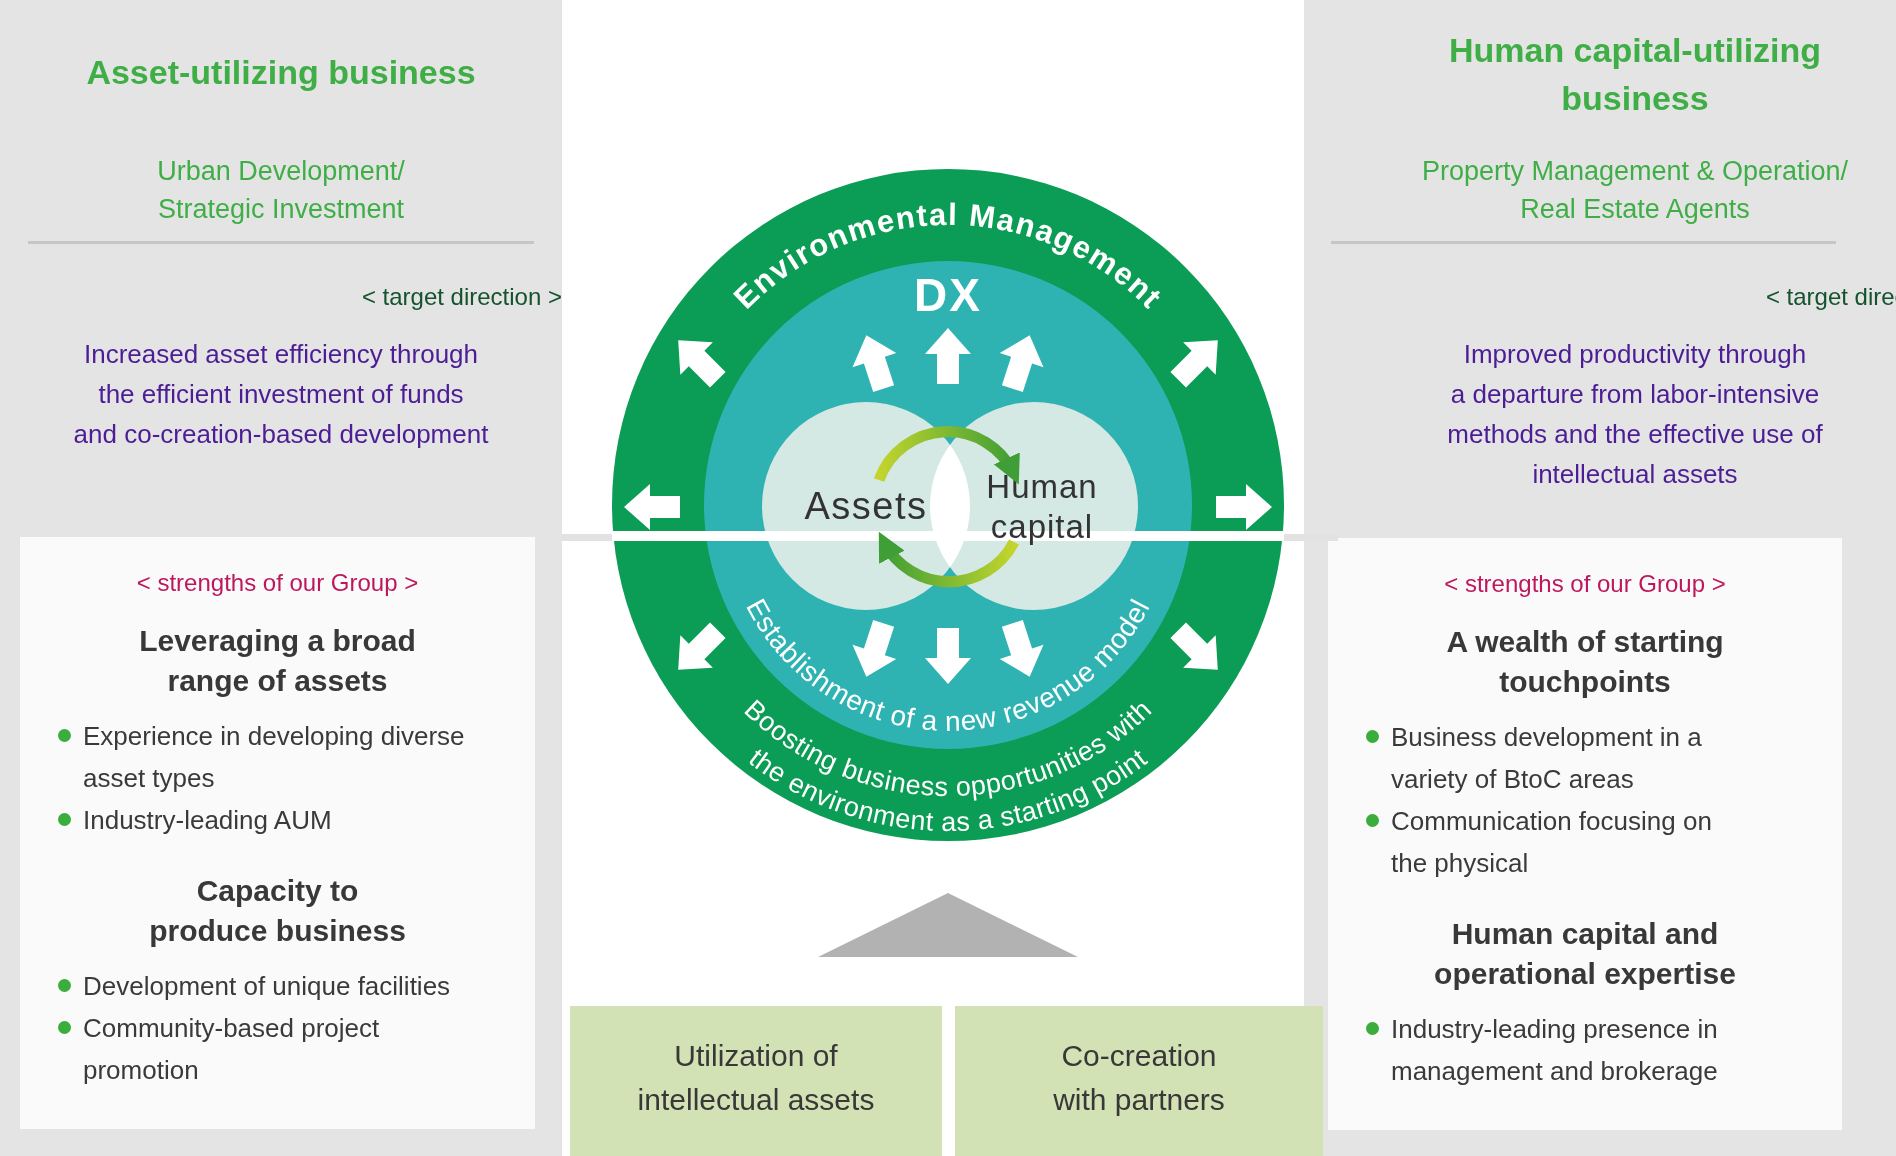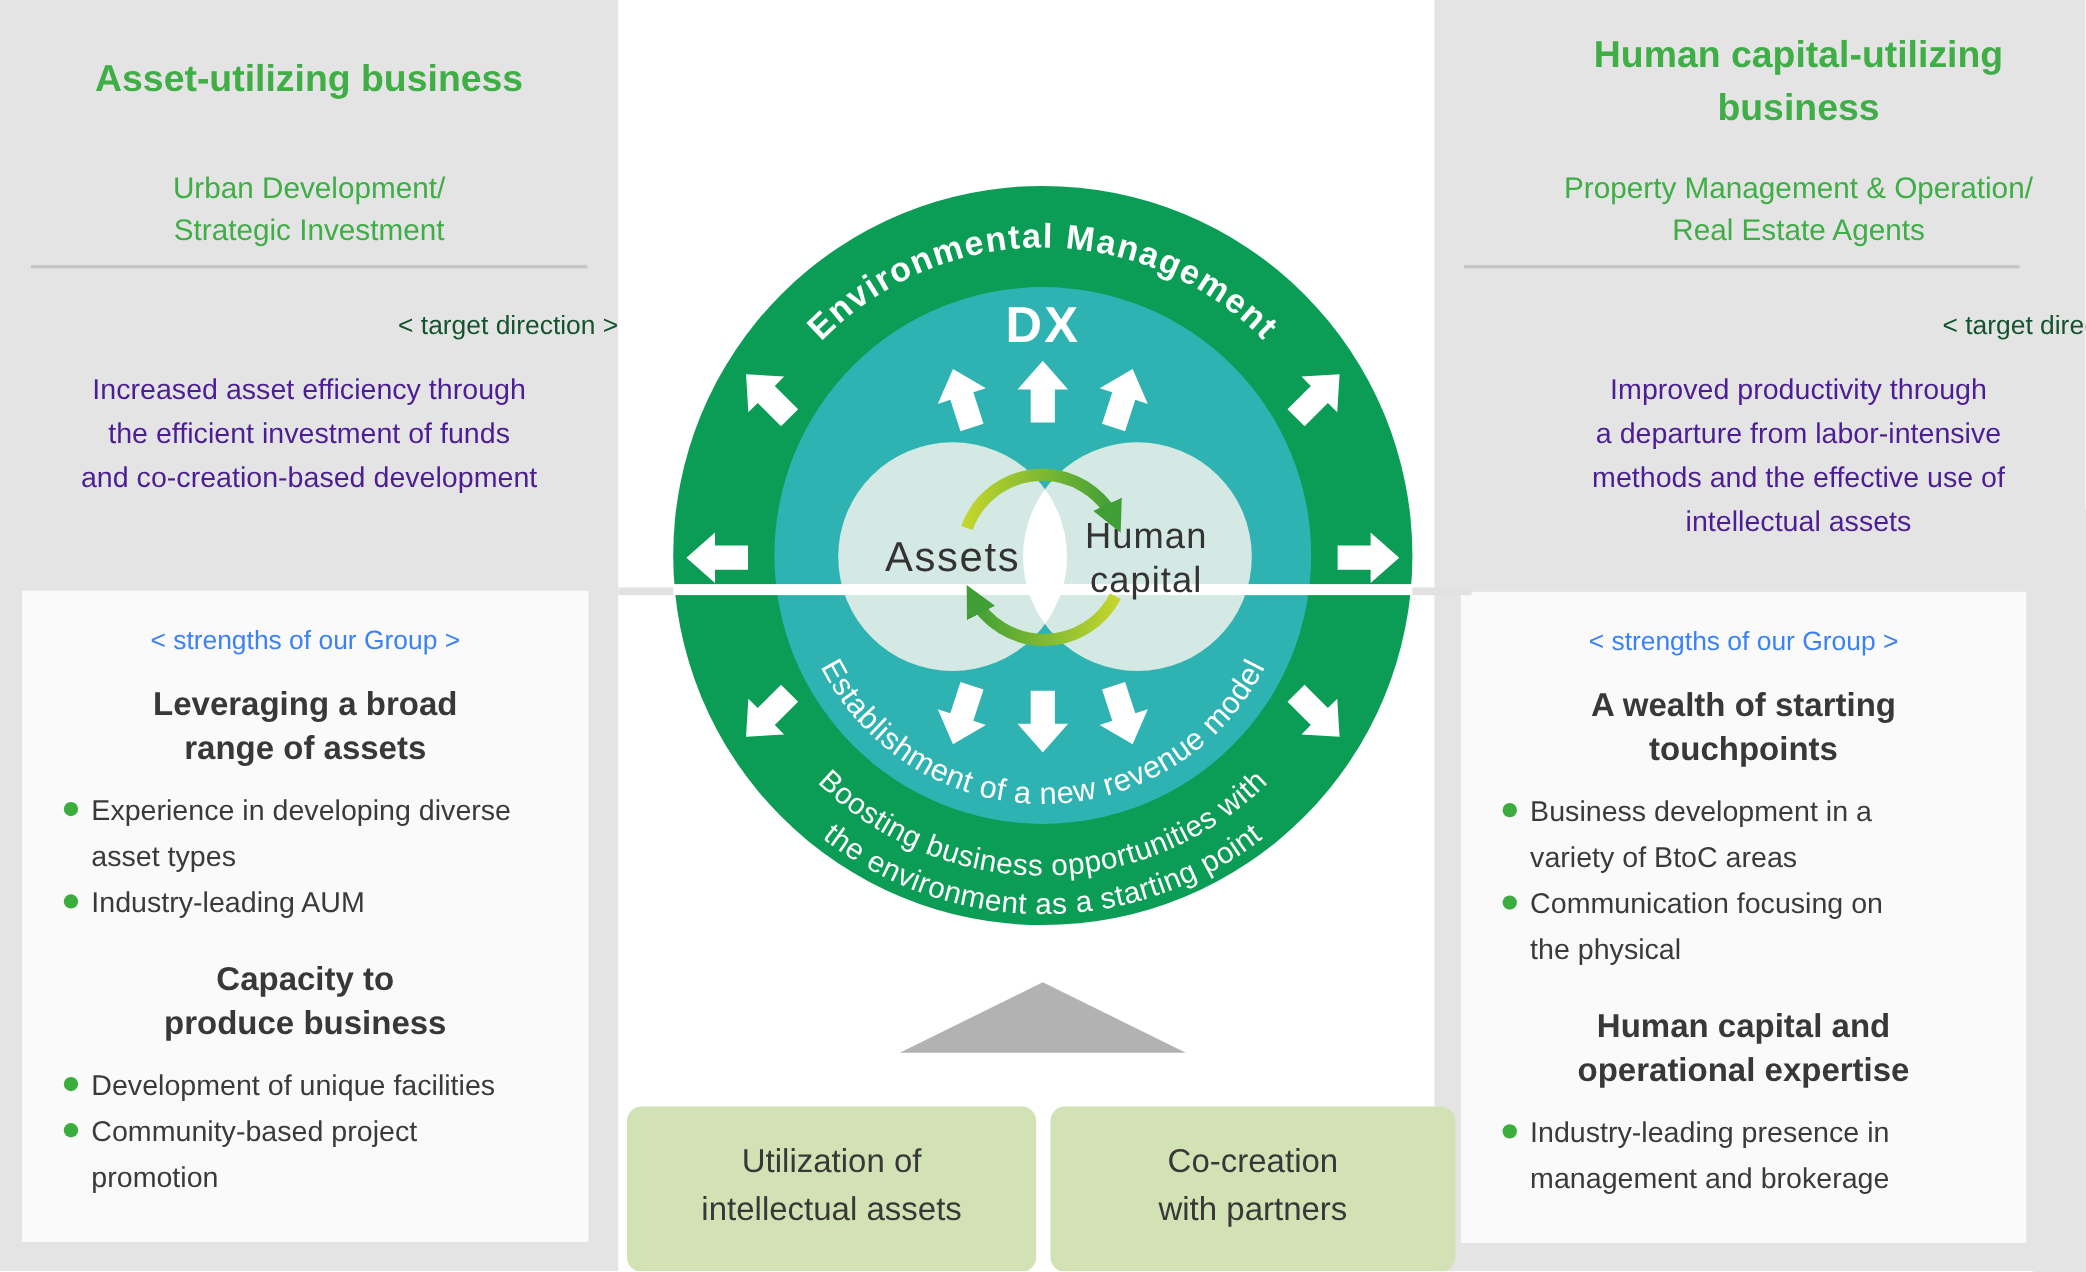--- a/index.html
+++ b/index.html
@@ -11,30 +11,30 @@
   .panel.left{left:0;width:562px;}
   .panel.right{left:1304px;width:662px;}
   .p-title{position:absolute;left:0;right:0;text-align:center;font-weight:700;font-size:34px;line-height:48px;color:#3fae46;}
   .p-sub{position:absolute;left:0;right:0;top:136px;text-align:center;font-size:27px;line-height:38px;color:#3fae46;margin-top:16px;}
   .p-div{position:absolute;top:241px;height:3px;background:#c6c6c6;}
   .p-target-label{position:absolute;left:0;right:0;top:283px;text-align:right;font-size:24px;color:#14532d;}
   .p-target{position:absolute;left:0;right:0;top:334px;text-align:center;font-size:26px;line-height:40px;color:#4c1d95;}
   .tline{display:block;white-space:nowrap;}
   .tline:empty{display:none;}
   .card{position:absolute;background:#fafafa;text-align:center;}
-  .c-label{margin-top:32px;font-size:24px;color:#3b82f6;}
+  .c-label{margin-top:32px;font-size:24px;color:#be185d;}
   .c-h{margin-top:24px;font-weight:700;font-size:30px;line-height:40px;color:#383838;}
   .c-h.second{margin-top:30px;}
   .bullets{margin:14px 8px 0 38px;text-align:left;}
   .bullet{display:flex;margin-top:0;}
   .dot{width:13px;height:13px;border-radius:50%;background:#3aad3c;margin:14px 12px 0 0;flex:none;}
   .bl{display:block;font-size:26px;line-height:42px;white-space:nowrap;}
   .bl:empty{display:none;}
   .diagram-svg{position:absolute;left:562px;top:0;width:776px;height:1156px;}
-  .gbox{position:absolute;top:1006px;height:150px;background:#d2e2b5;text-align:center;border-radius:13px;}
+  .gbox{position:absolute;top:1006px;height:150px;background:#d2e2b5;text-align:center;}
   .gbox .gl{display:block;font-size:30px;line-height:44px;font-weight:500;color:#383838;white-space:nowrap;}
   .gbox .gpad{padding-top:28px;}
 </style>
 </head>
 <body>
 
 <div class="stage">
 
   <section class="panel left">
     <div class="p-title" style="top:48px">Asset-utilizing business</div>

